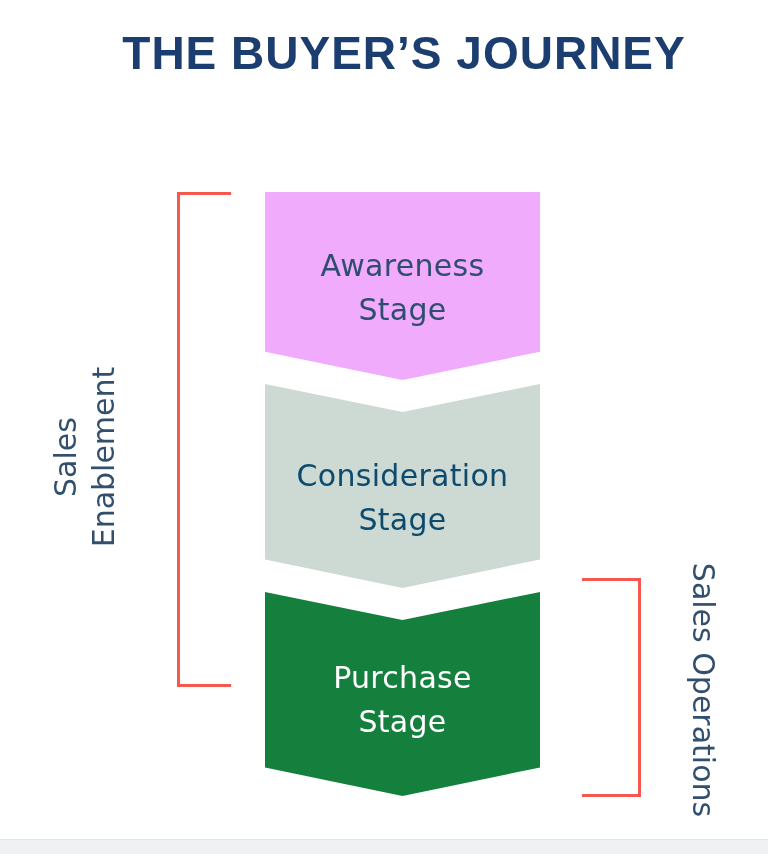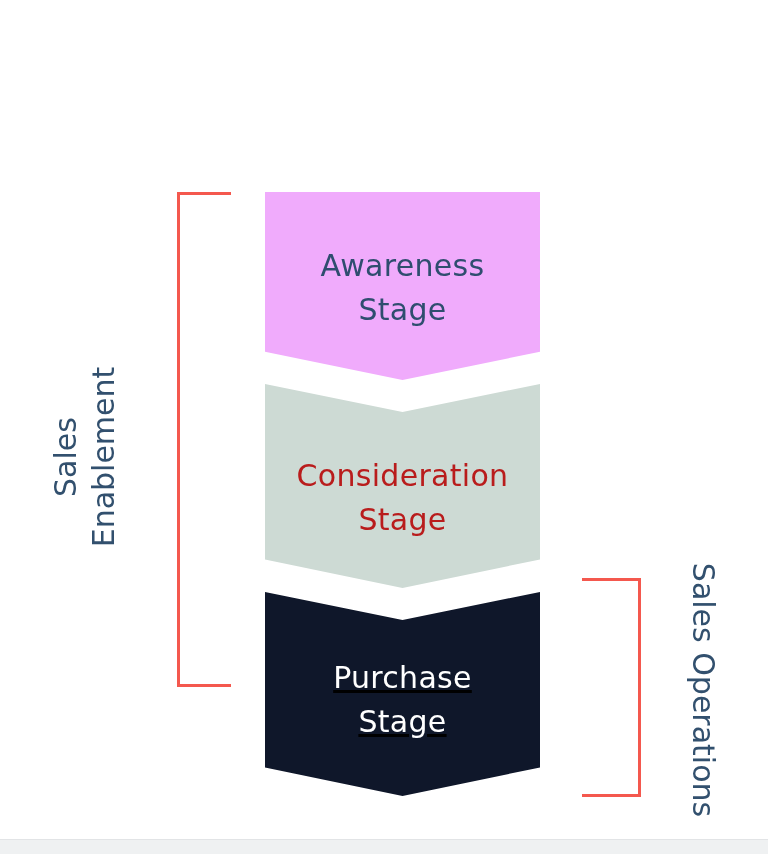--- a/index.html
+++ b/index.html
@@ -114,37 +114,38 @@
     top: 839px;
     height: 15px;
     border-top: 1px solid #e2e4e6;
   }
 </style>
 </head>
 <body>
 
 <div class="canvas">
 
+  <h1 class="title">THE BUYER’S JOURNEY</h1>
 
   <div class="bracket bracket-left" style="border-color: rgb(244, 88, 78);"></div>
 
   <div class="side-label side-label-left">Sales
 Enablement</div>
 
   <div class="chevron chevron-1" style="background-color: #f0abfc;">
     <span class="stage-label" style="color: rgb(47, 77, 111);">Awareness
 Stage</span>
   </div>
 
   <div class="chevron chevron-2" style="background-color: rgb(205, 218, 212);">
-    <span class="stage-label" style="color: #b91c1c;">Consideration
+    <span class="stage-label" style="color: #0c4a6e;">Consideration
 Stage</span>
   </div>
 
-  <div class="chevron chevron-3" style="background-color: #0f172a; text-decoration: underline;">
+  <div class="chevron chevron-3" style="background-color: #15803d;">
     <span class="stage-label" style="color: rgb(255, 255, 255);">Purchase
 Stage</span>
   </div>
 
   <div class="bracket bracket-right" style="border-color: rgb(244, 88, 78);"></div>
 
   <div class="side-label side-label-right">Sales Operations</div>
 
   <div class="bottom-bar" style="background-color: rgb(239, 241, 242);"></div>
 

